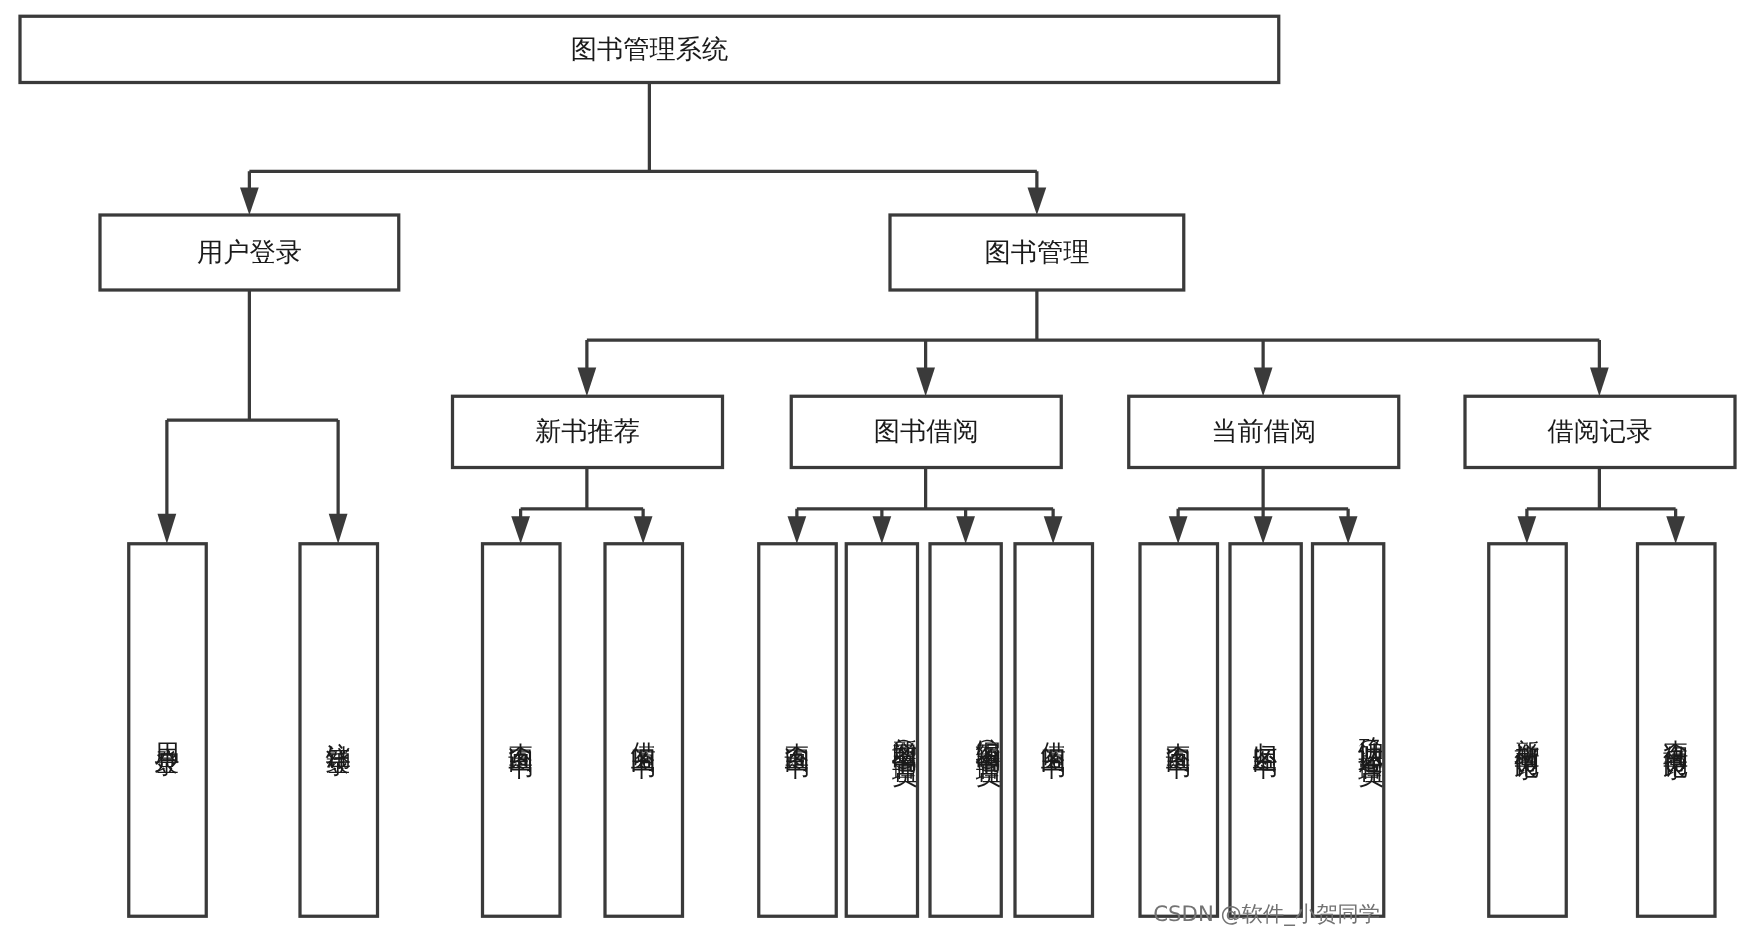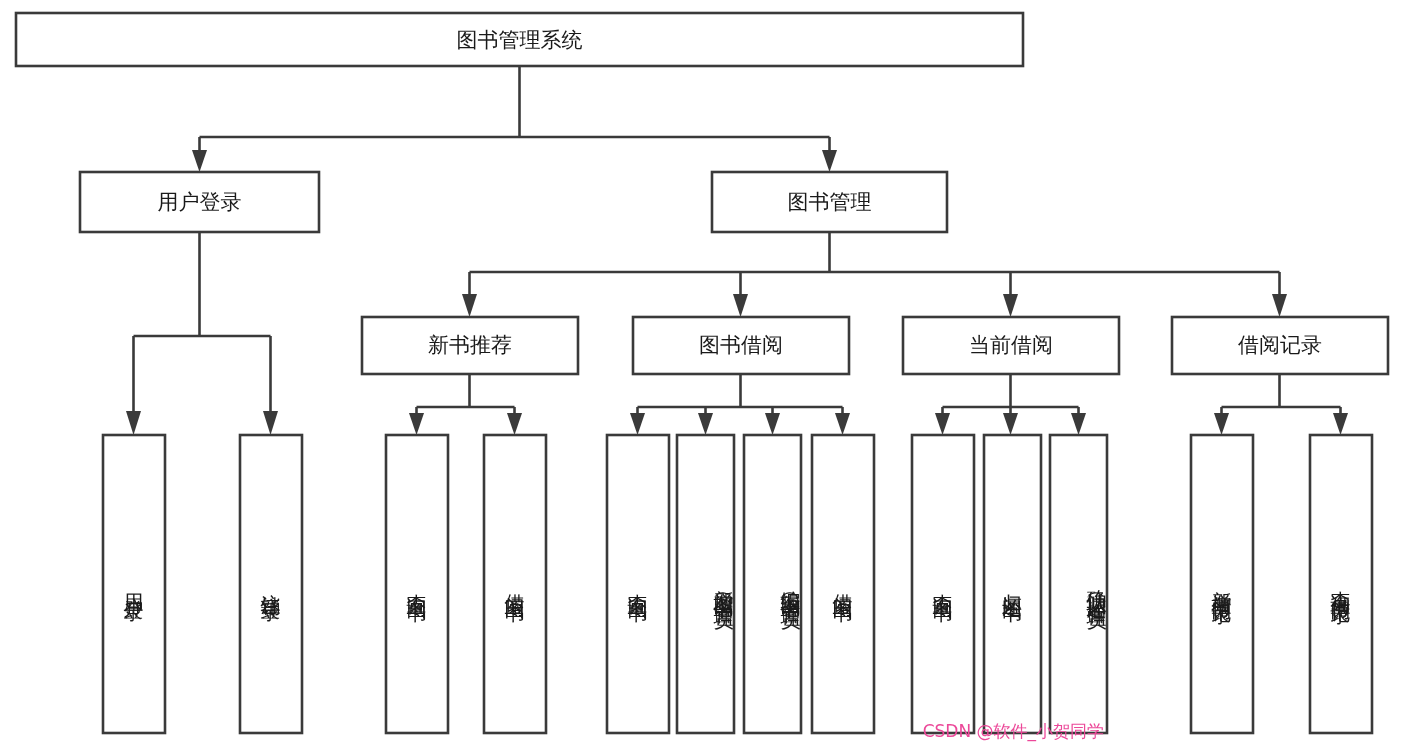--- a/index.html
+++ b/index.html
@@ -63,21 +63,21 @@
     white-space: nowrap;
     text-align: center;
     pointer-events: none;
   }
   #watermark {
     position: absolute;
     right: 8px;
     bottom: 4px;
     font-family: "DejaVu Sans", "Liberation Sans", sans-serif;
     font-size: 17px;
-    color: #ec4899;
+    color: #737373;
     white-space: nowrap;
   }
 </style>
 </head>
 <body>
 
 <div id="diagram-root">
 
   <svg id="flow-svg" viewBox="0 0 1405 747">
 

